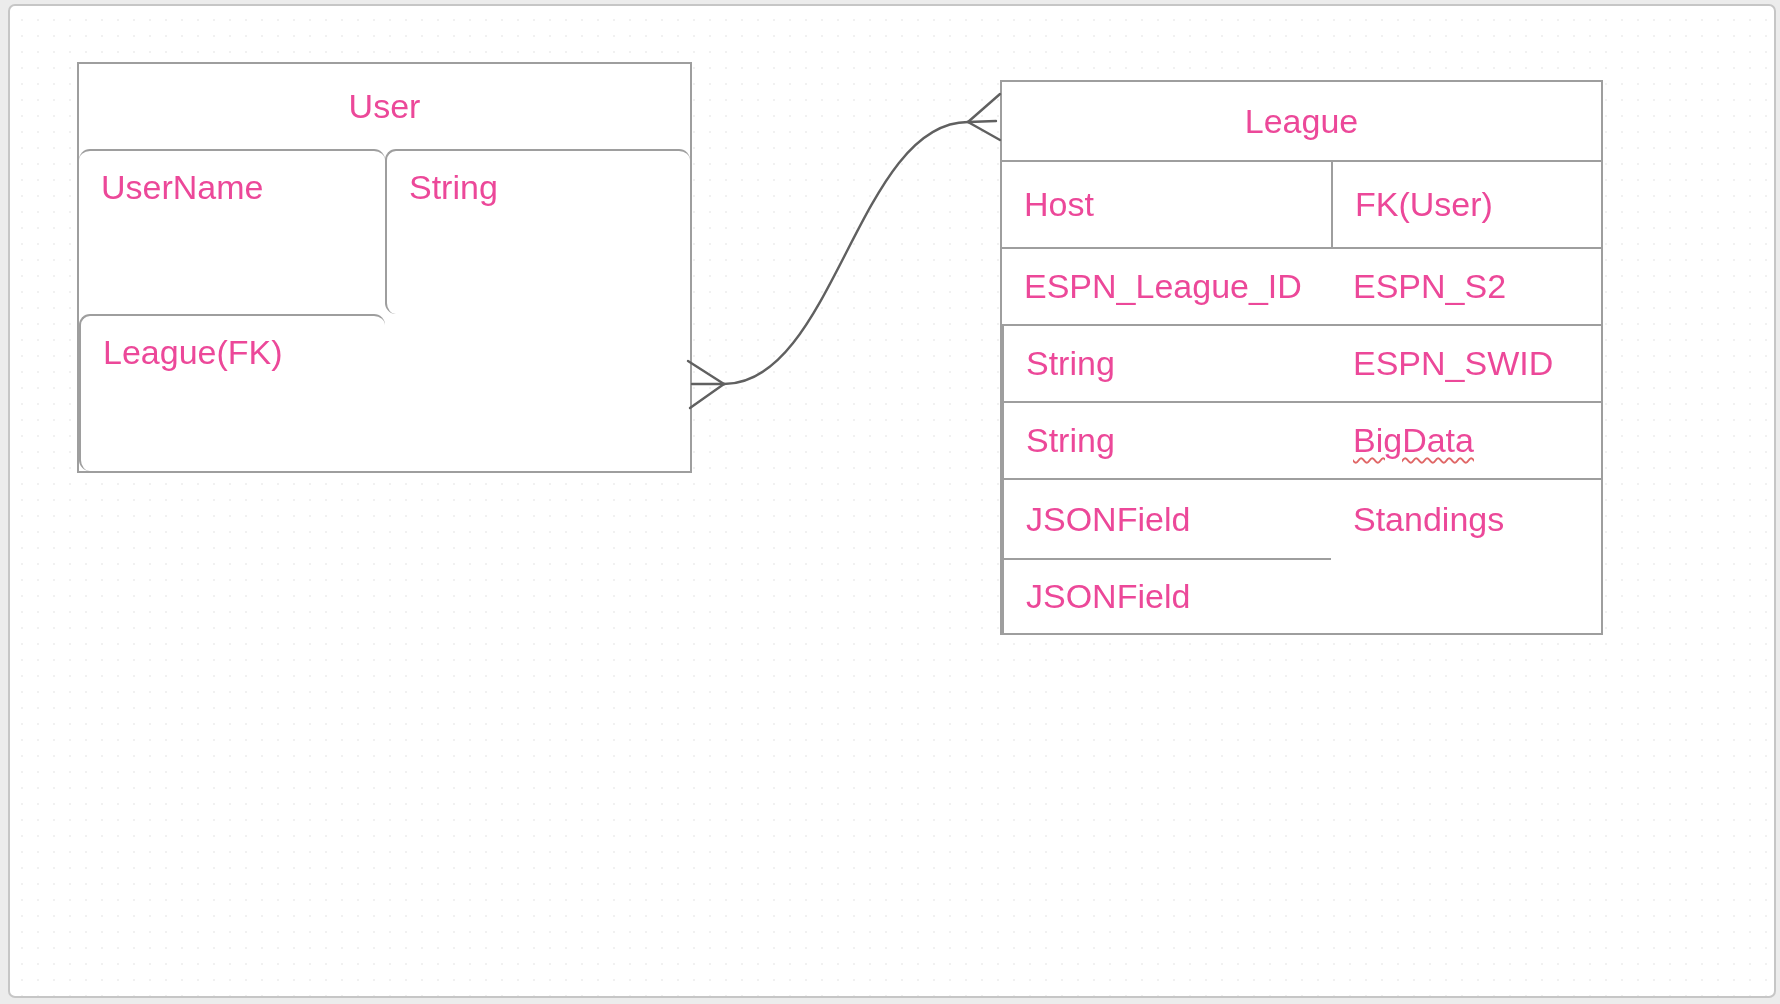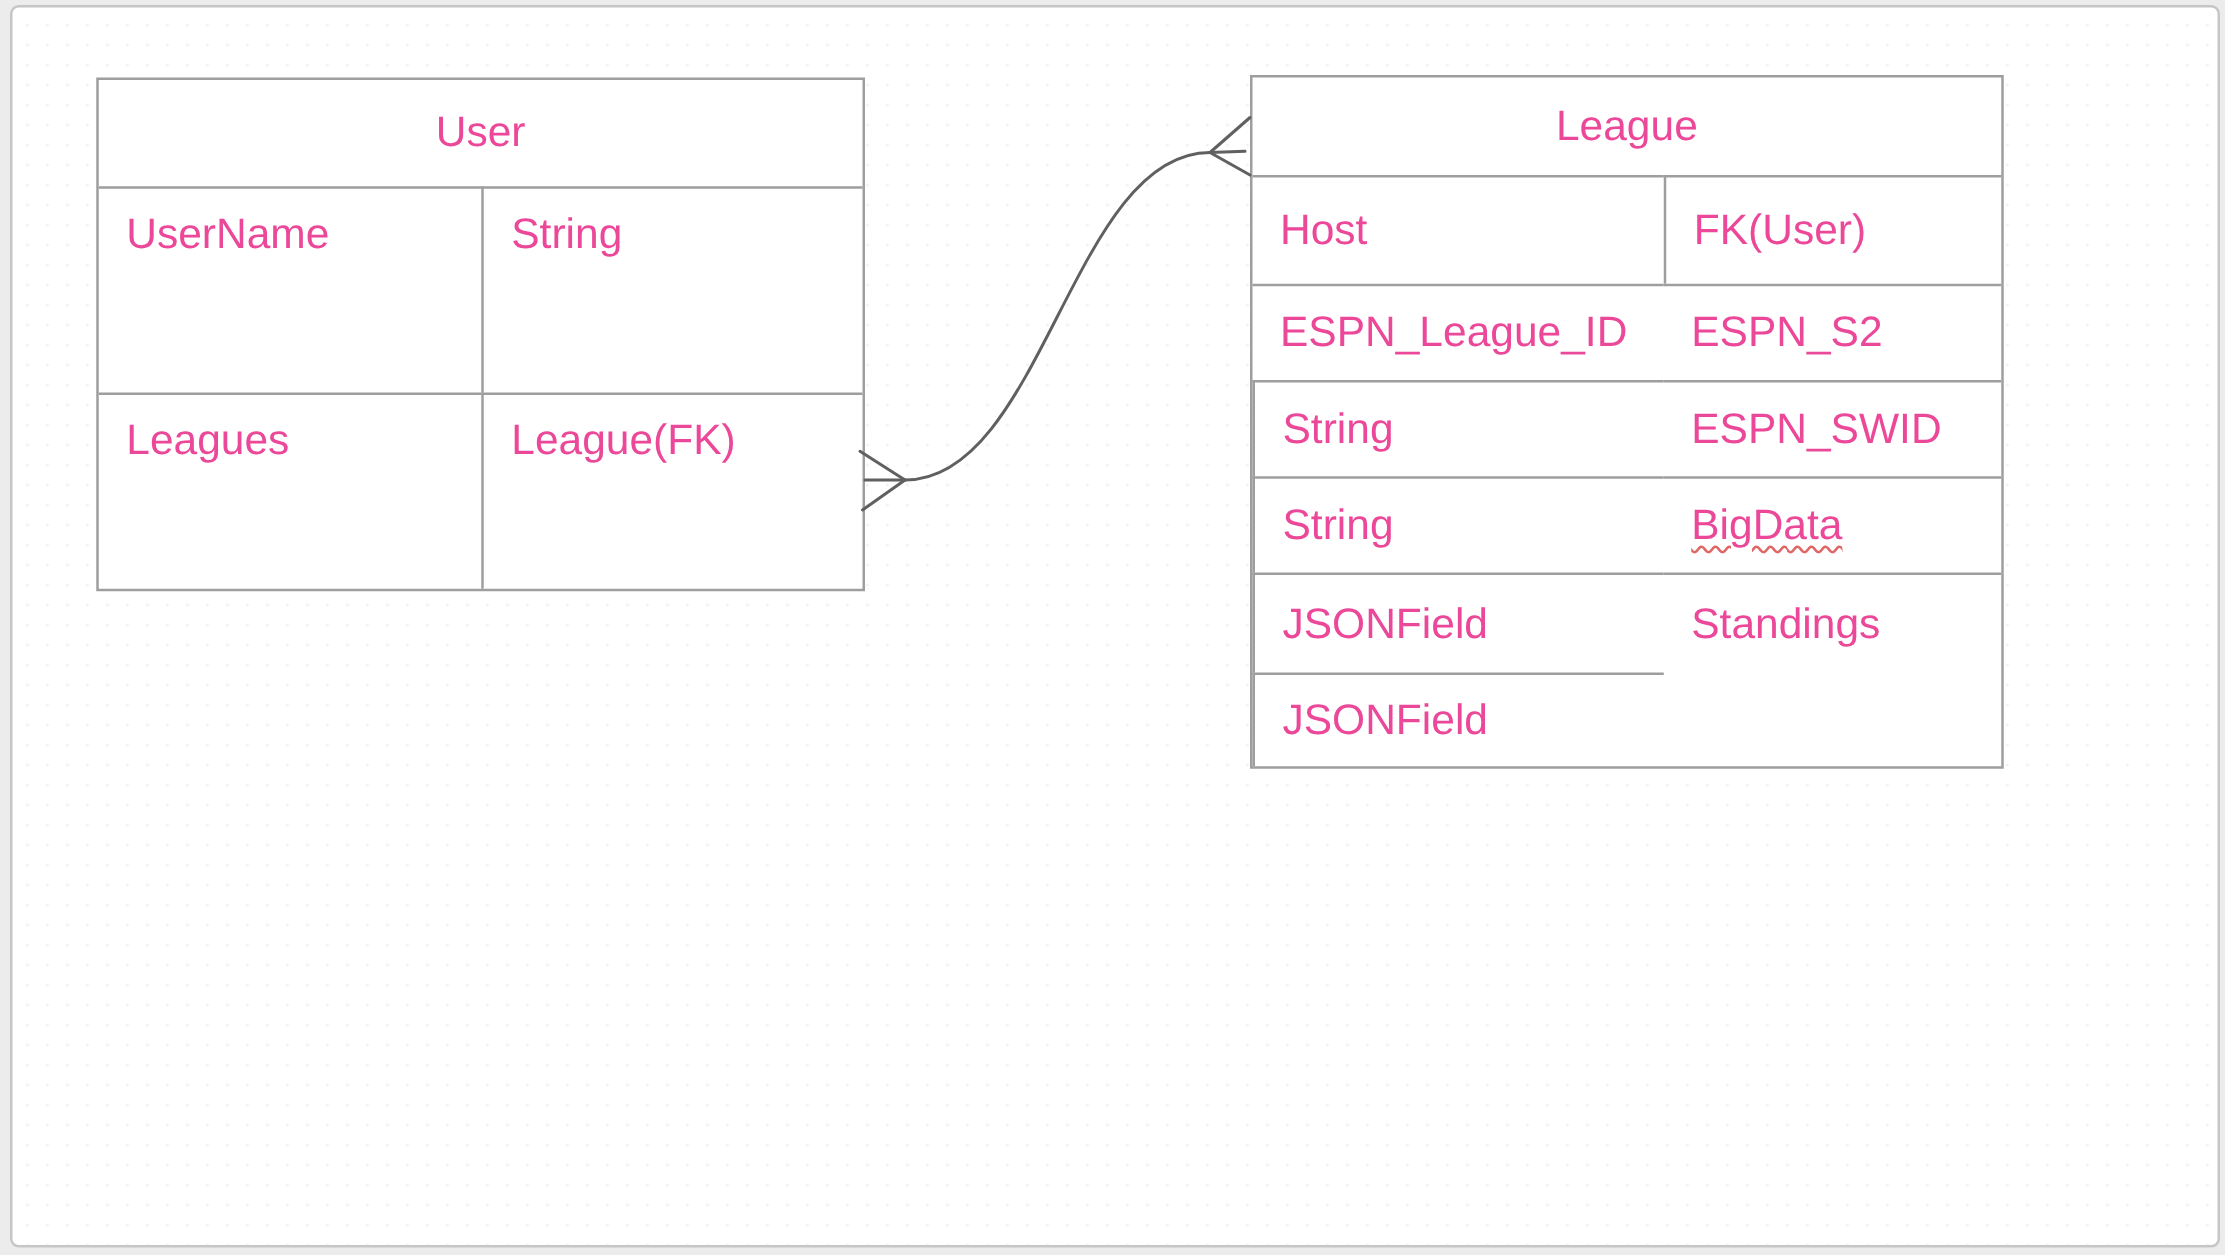--- a/index.html
+++ b/index.html
@@ -32,42 +32,42 @@
     border: 2px solid #9e9e9e;
     color: #ec4899;
   }
   .entity-user {
     left: 77px; top: 62px;
     width: 615px; height: 411px;
     grid-template-columns: 306px 1fr;
     grid-template-rows: 85px 165px 1fr;
   }
   .entity-league {
-    left: 1000px; top: 60px;
+    left: 1000px; top: 80px;
     width: 603px; height: 555px;
     grid-template-columns: 329px 1fr;
     grid-template-rows: 78px 87px 77px 77px 77px 80px 1fr;
   }
   .entity-header {
     grid-column: 1 / 3;
     display: flex;
     align-items: center;
     justify-content: center;
     font-size: 34px;
   }
   .cell {
     display: flex;
     padding-left: 22px;
     font-size: 34px;
     border-top: 2px solid #9e9e9e;
     overflow: hidden;
     white-space: nowrap;
   }
   .cell.col2 { border-left: 2px solid #9e9e9e; }
-  .entity-user .cell { align-items: flex-start; padding-top: 17px; }
+  .entity-user .cell { align-items: flex-start; padding-top: 17px; border-radius: 11px; }
   .entity-league .cell { align-items: center; }
 
   .misspelled {
     text-decoration-line: underline;
     text-decoration-style: wavy;
     text-decoration-color: #e06666;
     text-decoration-thickness: 1.5px;
     text-underline-offset: 5px;
   }
 
@@ -90,21 +90,20 @@
 
 <div class="page">
   <div class="canvas"></div>
 
   <div class="entity entity-user">
     <div class="entity-header">User</div>
 
     <div class="cell col1">UserName</div>
     <div class="cell col2">String</div>
 
-    <div class="cell col1">Leagues</div>
     <div class="cell col2">League(FK)</div>
   </div>
 
   <div class="entity entity-league">
     <div class="entity-header">League</div>
 
     <div class="cell col1">Host</div>
     <div class="cell col2">FK(User)</div>
 
     <div class="cell col1">ESPN_League_ID</div>

